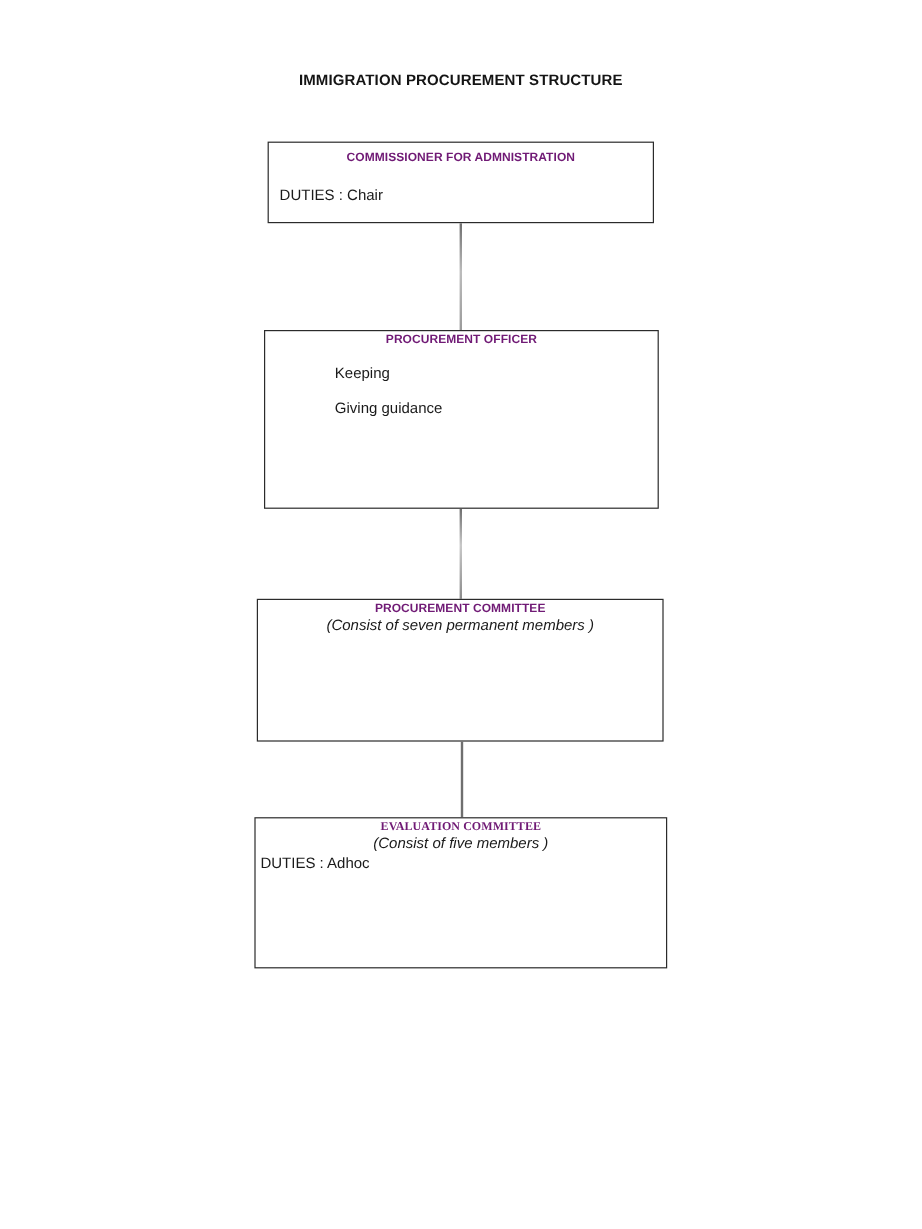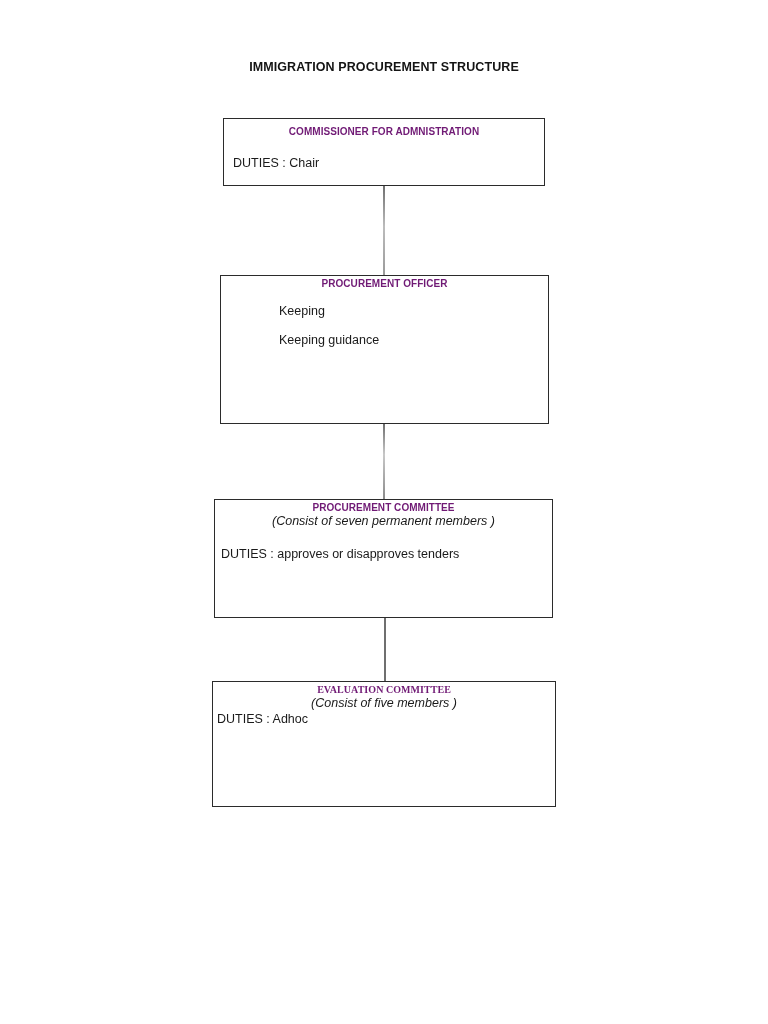--- a/index.html
+++ b/index.html
@@ -142,29 +142,28 @@
   <div class="node" id="node-commissioner">
     <div class="node-title">COMMISSIONER FOR ADMNISTRATION</div>
     <div class="duty-line">DUTIES : Chair</div>
   </div>
 
   <div class="connector" id="connector-1"></div>
 
   <div class="node" id="node-procurement-officer">
     <div class="node-title">PROCUREMENT OFFICER</div>
     <div class="duty-line duty-sub">Keeping</div>
-    <div class="duty-line duty-sub">Keeping guidance</div>
+    <div class="duty-line duty-sub">Giving guidance</div>
   </div>
 
   <div class="connector" id="connector-2"></div>
 
   <div class="node" id="node-procurement-committee">
     <div class="node-title">PROCUREMENT COMMITTEE</div>
     <div class="node-subtitle">(Consist of seven permanent members )</div>
-    <div class="duty-line">DUTIES : approves or disapproves tenders</div>
   </div>
 
   <div class="connector" id="connector-3"></div>
 
   <div class="node" id="node-evaluation-committee">
     <div class="node-title">EVALUATION COMMITTEE</div>
     <div class="node-subtitle">(Consist of five members )</div>
     <div class="duty-line">DUTIES : Adhoc</div>
   </div>
 

